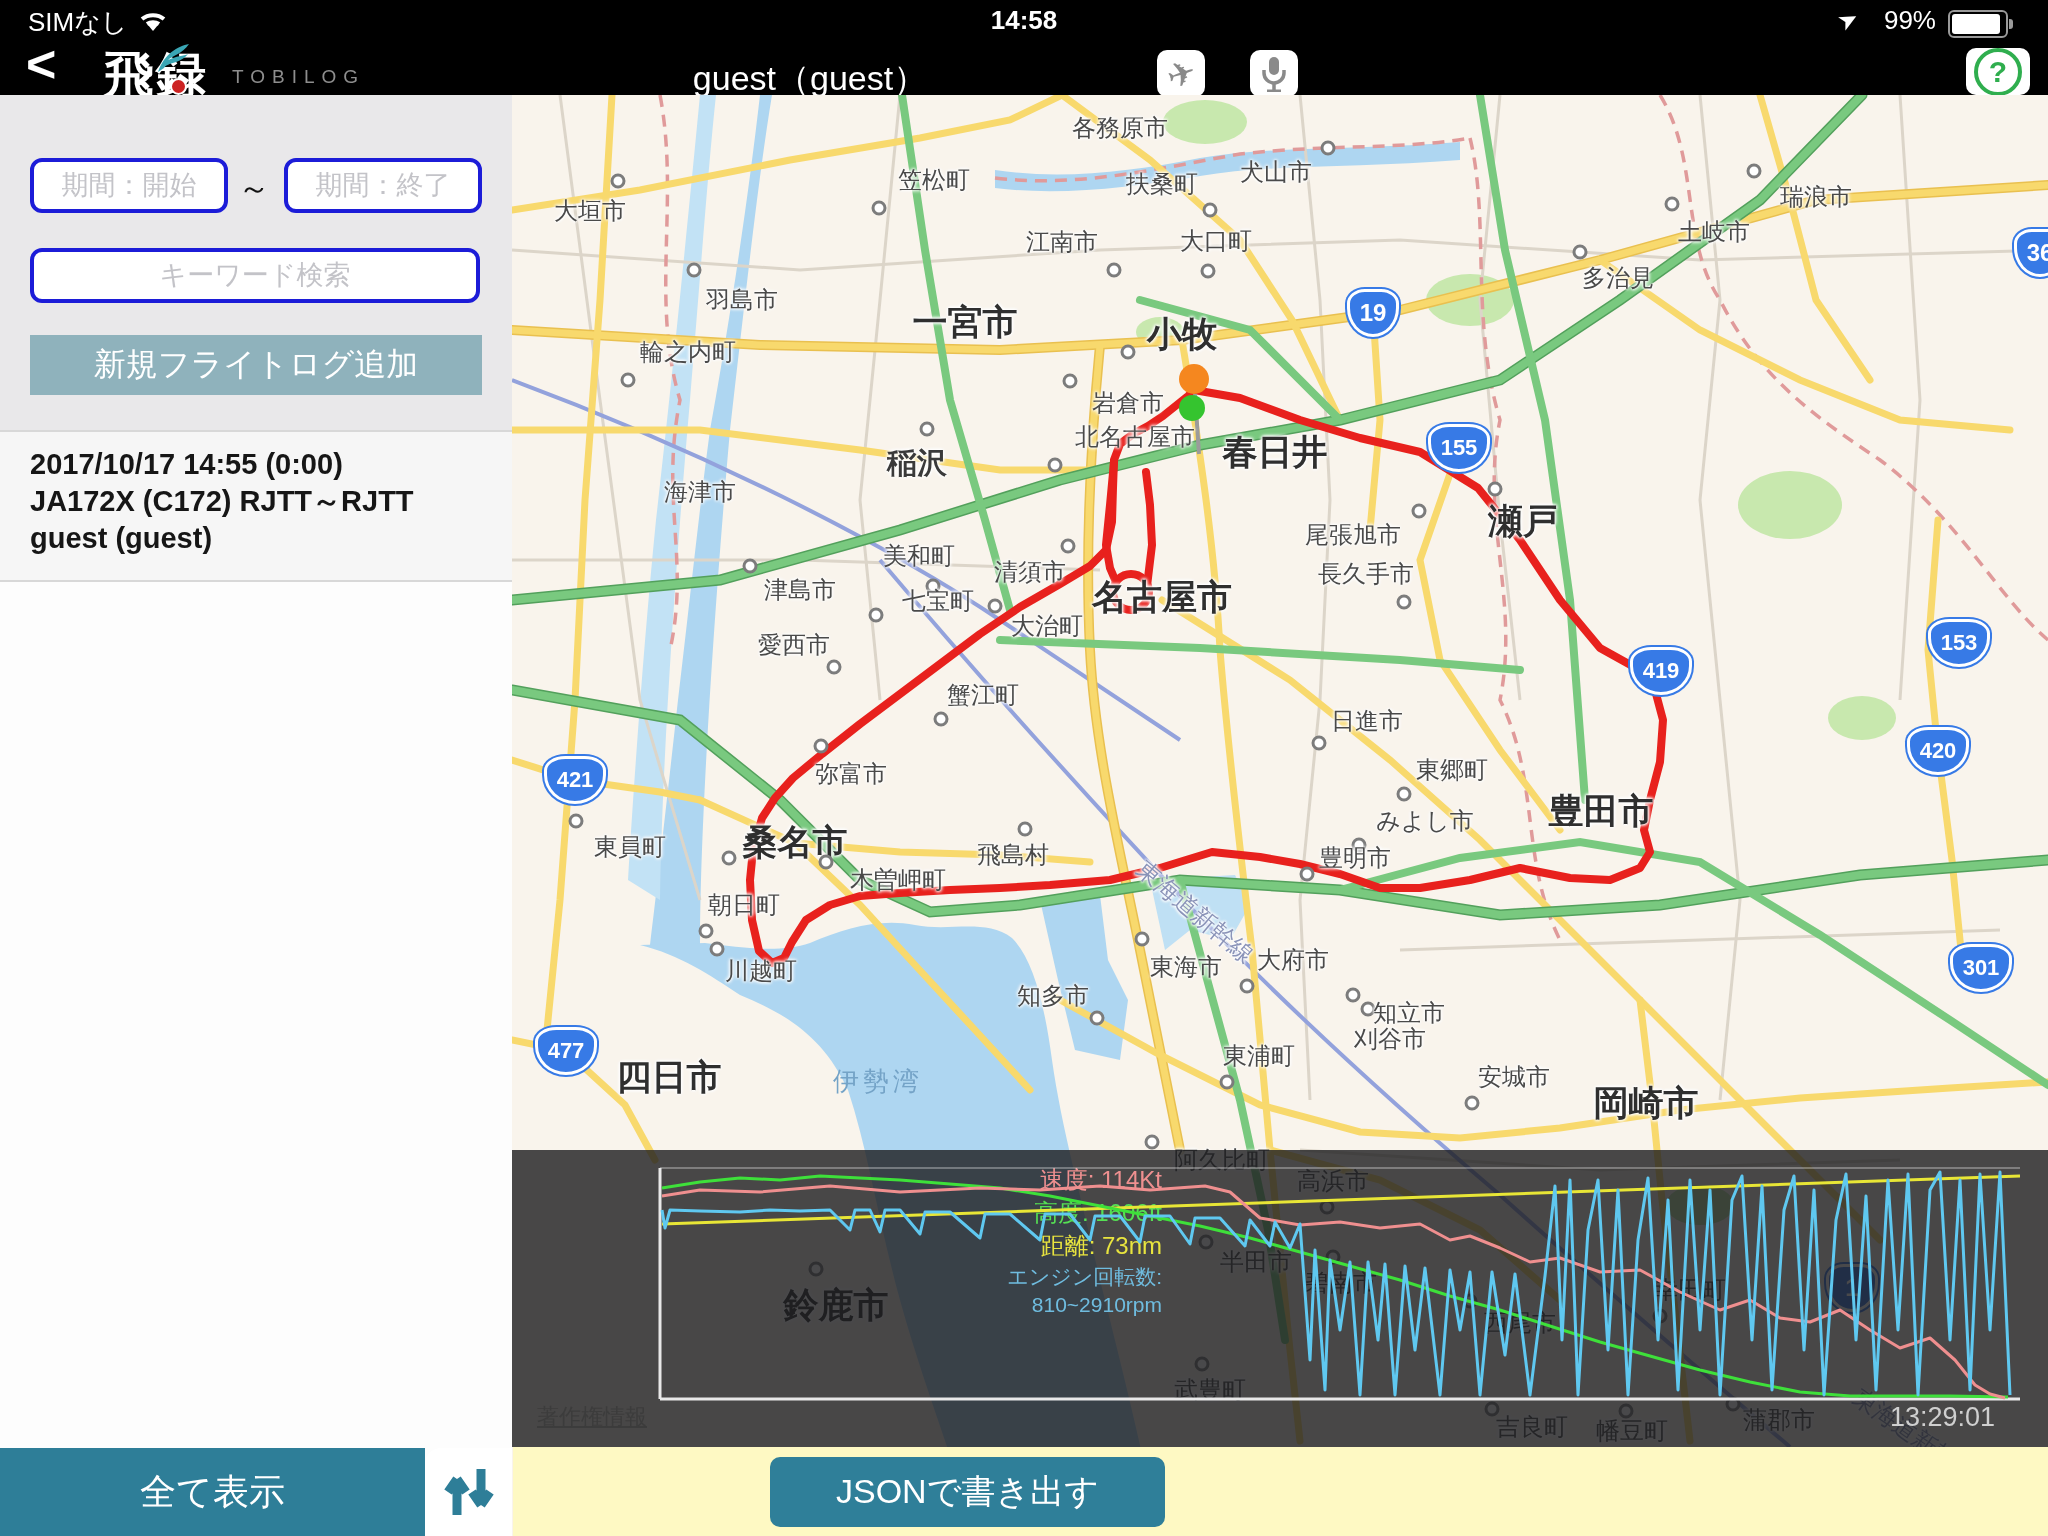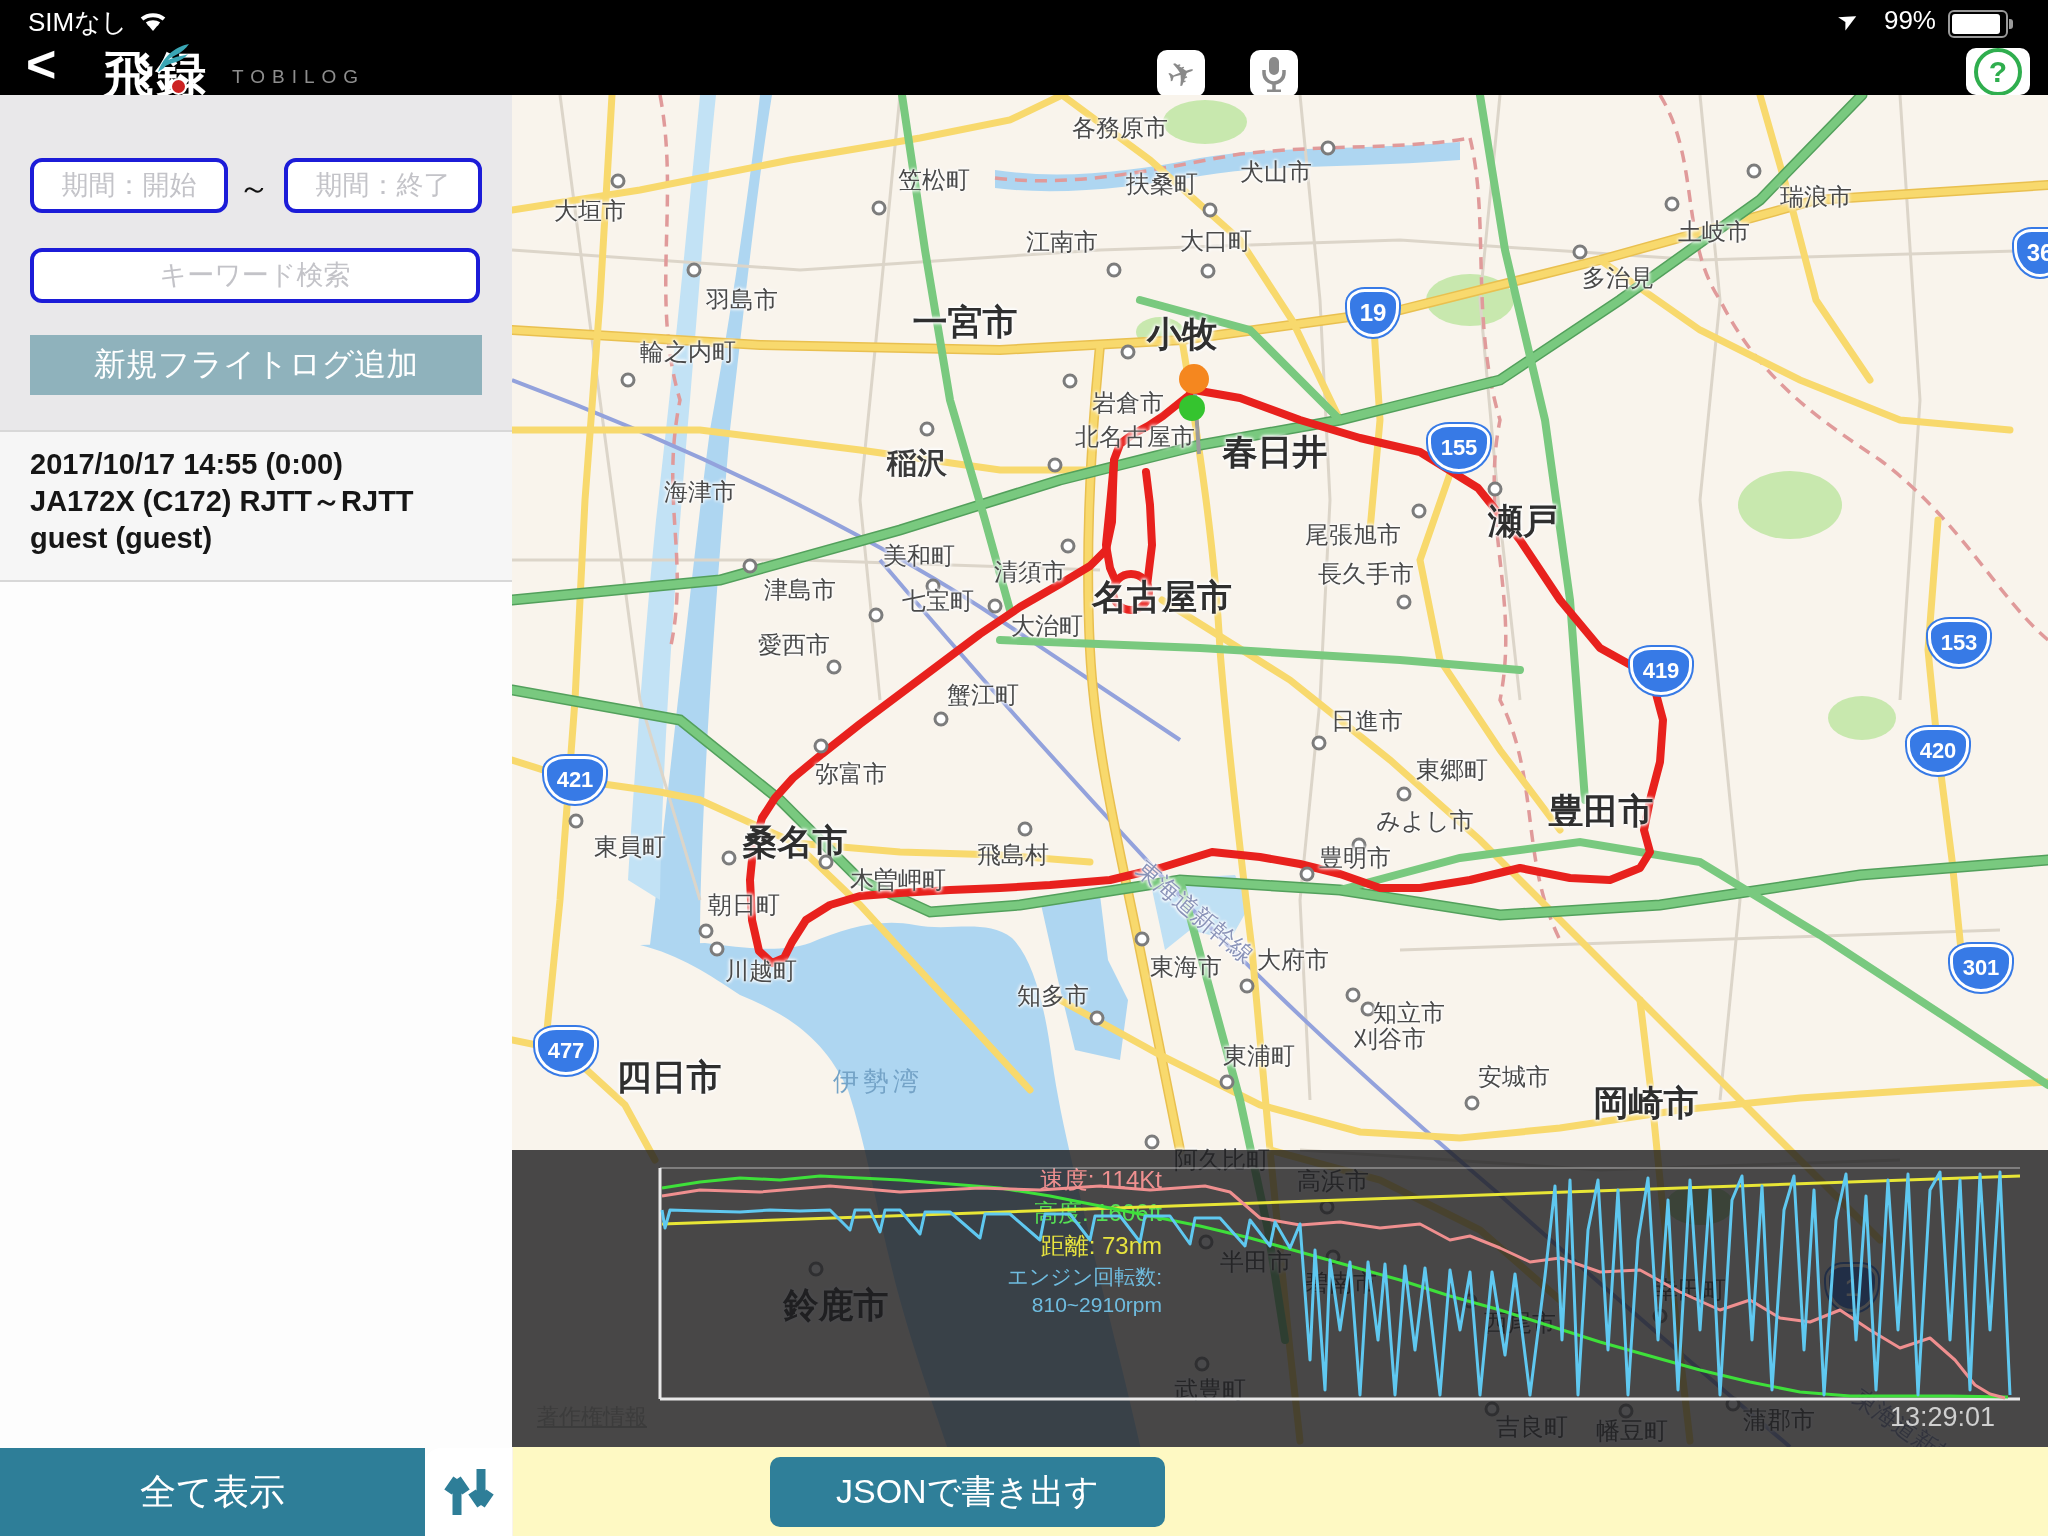--- a/index.html
+++ b/index.html
@@ -84,38 +84,40 @@
   <div id="topbars">
     <div id="statusbar">
       <span id="carrier" class="sb">SIMなし</span>
       <span id="wifi" class="sb">
         <svg width="34" height="26" viewBox="0 0 34 26">
             <path d="M17 23 l-5-6 a8 8 0 0 1 10 0 z" fill="#fff"></path>
             <path d="M6 11 a16 14 0 0 1 22 0" stroke="#fff" stroke-width="4" fill="none"></path>
             <path d="M11 16 a10 9 0 0 1 12 0" stroke="#fff" stroke-width="4" fill="none"></path>
           </svg>
       </span>
+      <div id="clock" class="sb">14:58</div>
       <span id="locarrow" class="sb">➤</span>
       <span id="battpct" class="sb">99%</span>
       <span id="battery">
           <span class="fill"></span>
           <span class="tip"></span>
         </span>
     </div>
     <div id="back">&lt;</div>
     <div id="logo">
       <span>飛録</span>
       <span class="wing">
         <svg width="34" height="30" viewBox="0 0 34 30">
             <path d="M2 28 C8 10 22 2 33 0 C26 10 16 12 12 16 C20 12 28 12 32 10 C24 20 12 18 8 24 z" fill="#3aa6b4"></path>
           </svg>
       </span>
       <span class="reddot"></span>
     </div>
     <div id="logosub">TOBILOG</div>
+    <div id="navtitle">guest（guest）</div>
     <div id="btn-plane" class="navbtn">
         <span class="g">✈</span>
       </div>
     <div id="btn-mic" class="navbtn">
       <svg width="26" height="36" viewBox="0 0 26 36">
         <rect x="8" y="1" width="10" height="18" rx="5" fill="#8a8a8a"></rect>
         <path d="M3 14 v3 a10 10 0 0 0 20 0 v-3" stroke="#8a8a8a" stroke-width="3.5" fill="none"></path>
         <line x1="13" y1="28" x2="13" y2="34" stroke="#8a8a8a" stroke-width="3.5"></line>
         <line x1="6" y1="35" x2="20" y2="35" stroke="#8a8a8a" stroke-width="3"></line>
       </svg>

